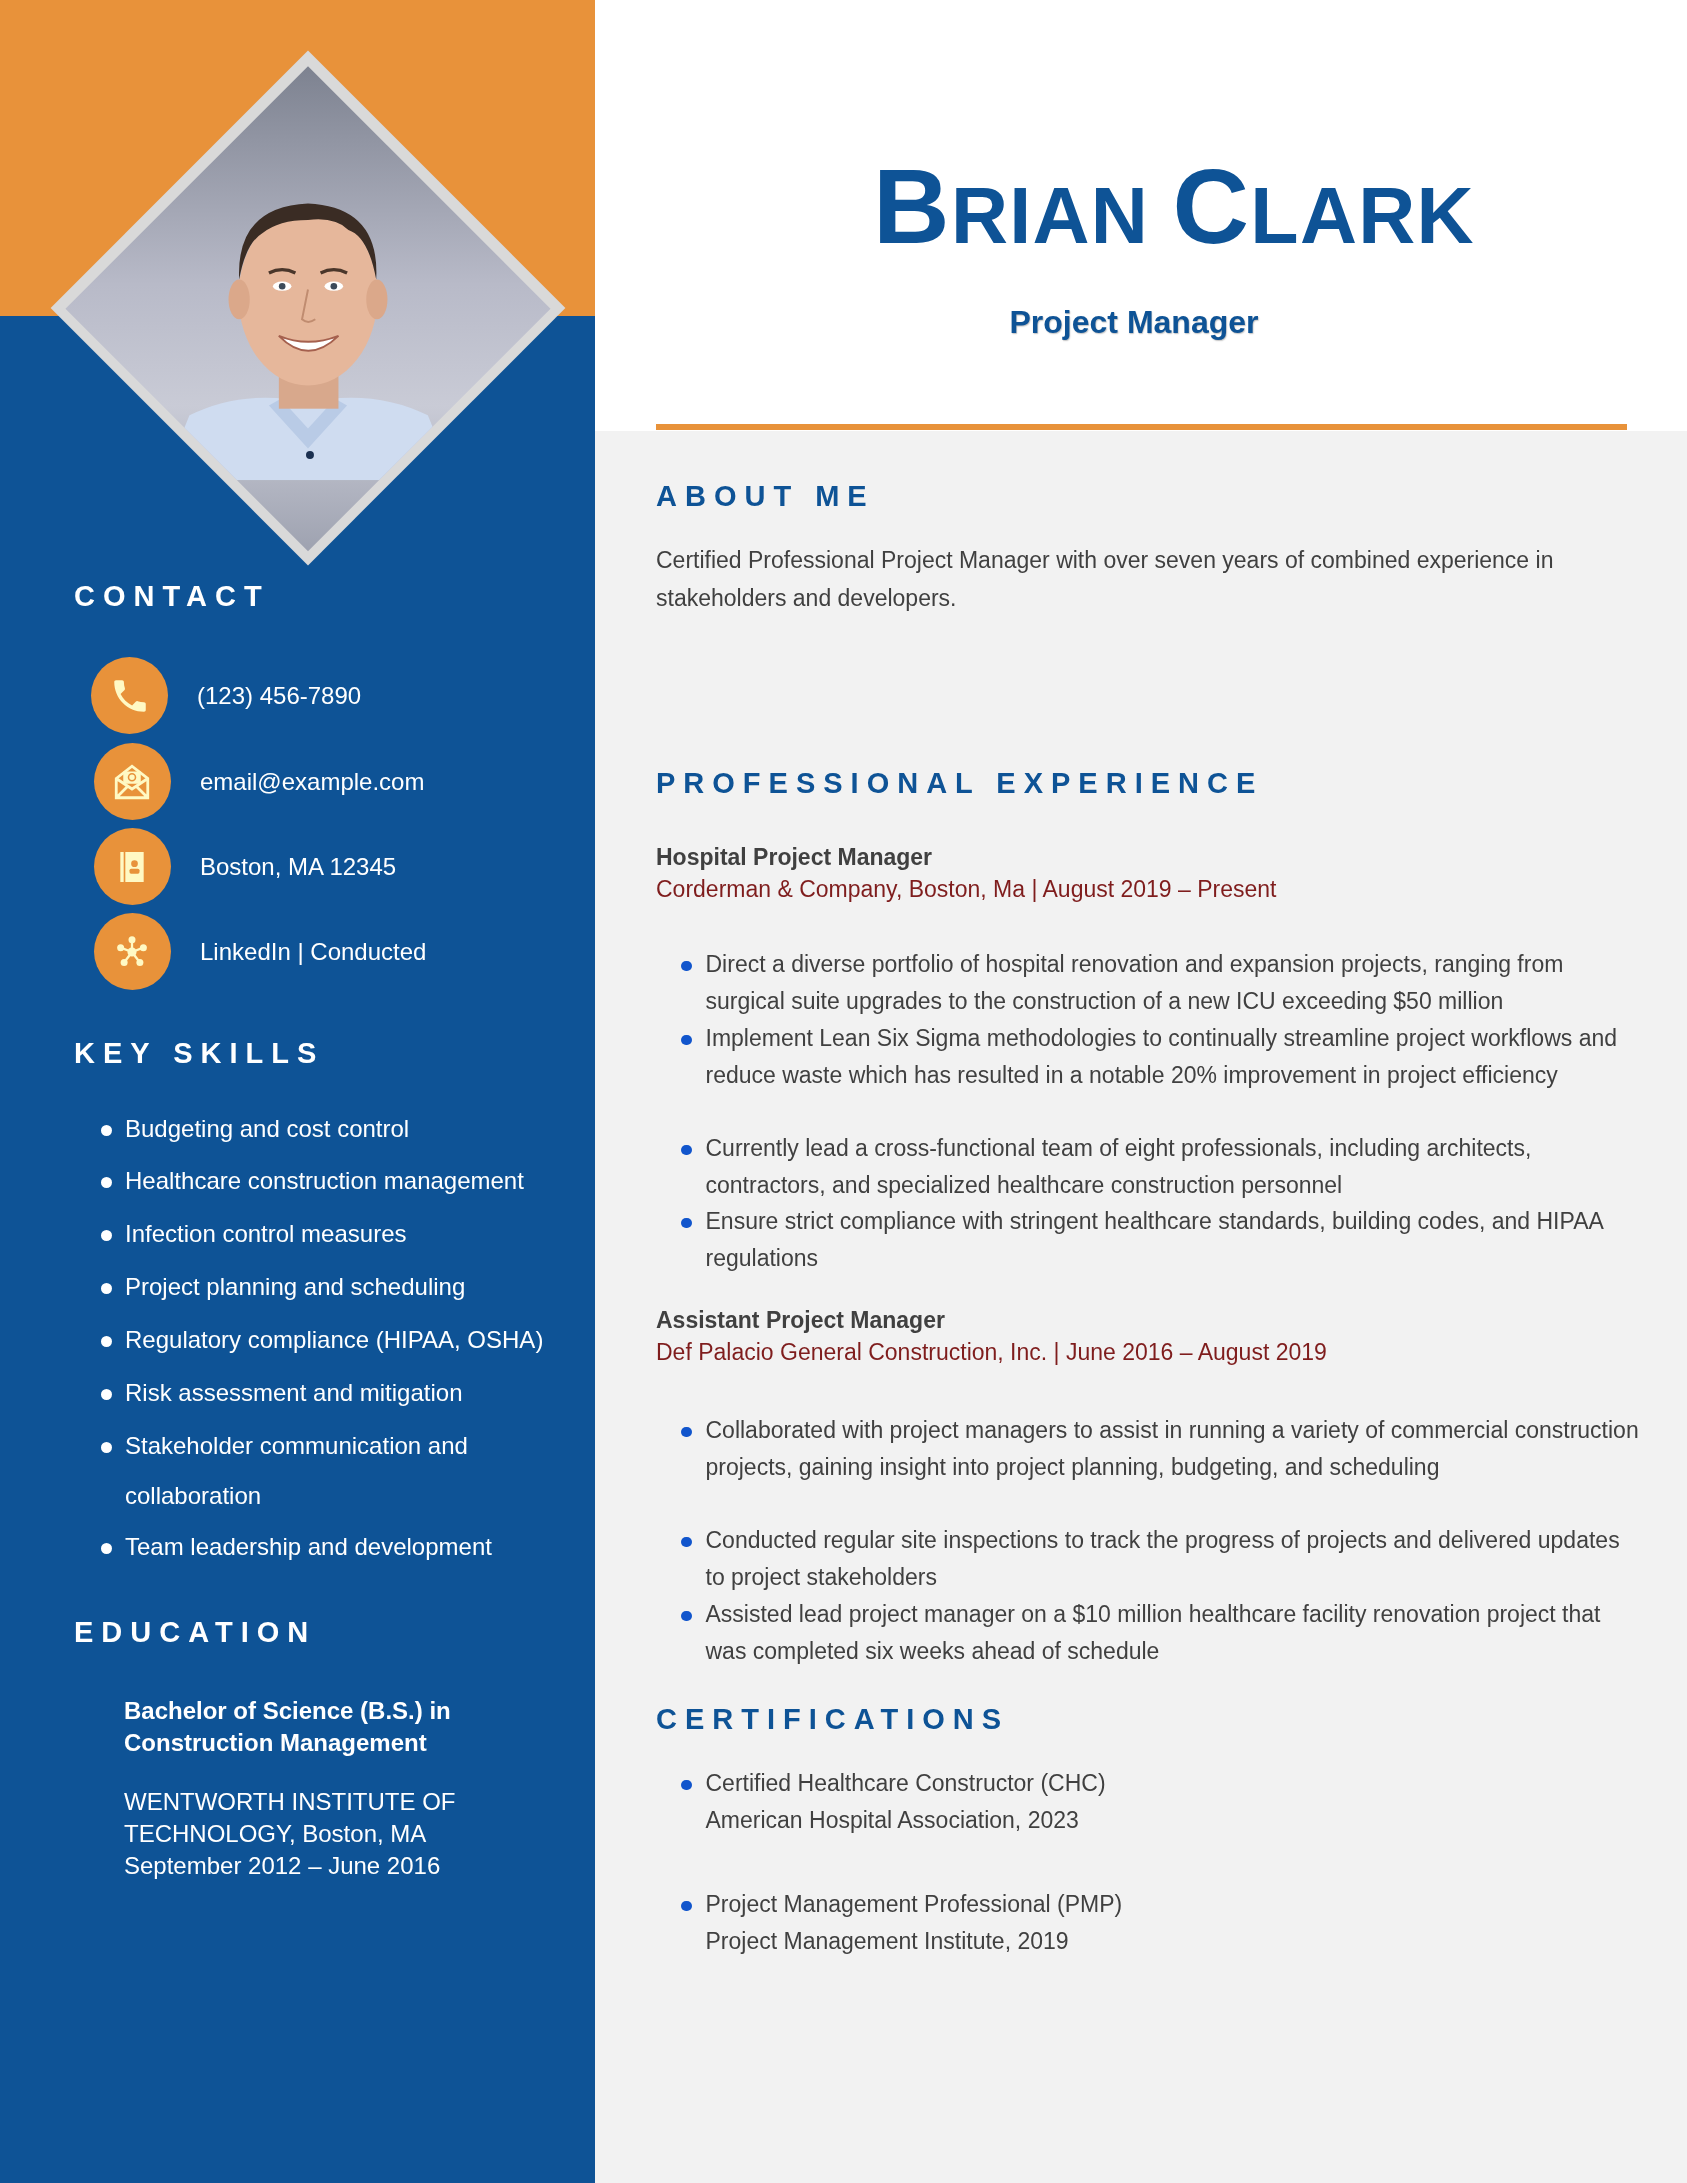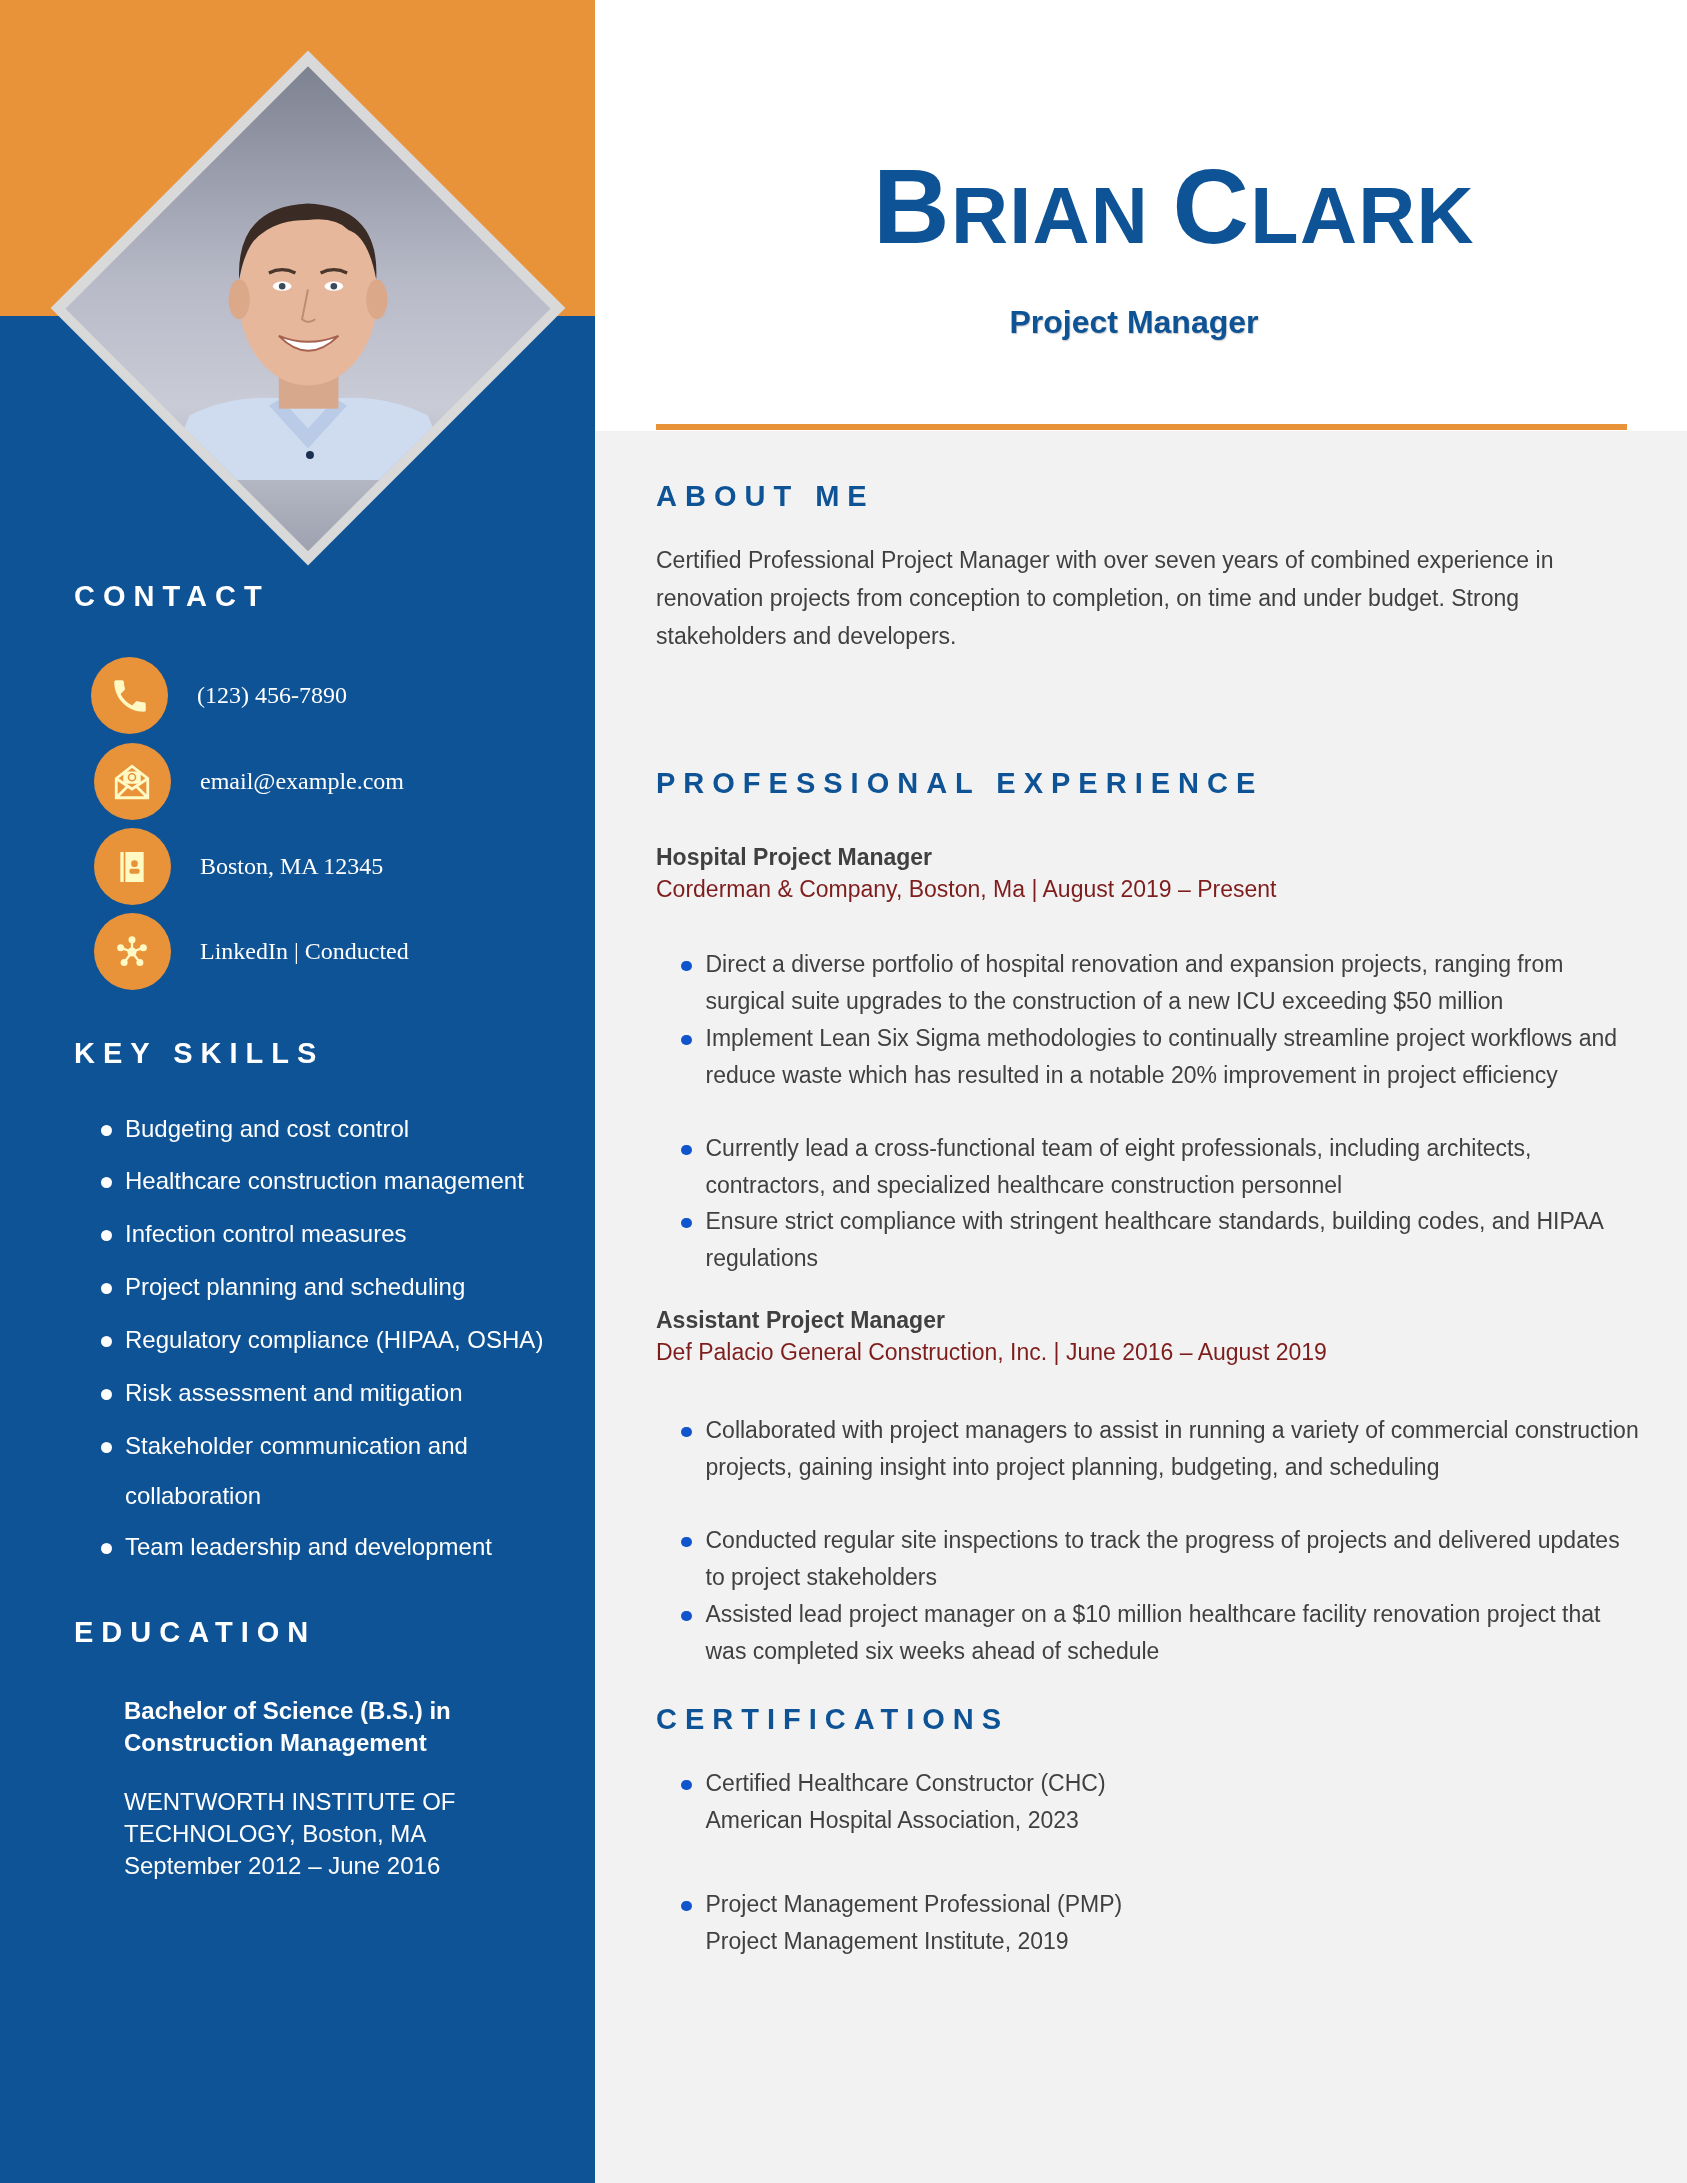--- a/index.html
+++ b/index.html
@@ -7,21 +7,21 @@
   .abs { position:absolute; }
   
   #sidebar { left:0; top:0; width:595px; height:2183px; background:#0E5396; }
   #sidebar-top { left:0; top:0; width:595px; height:316px; background:#E8923A; }
   #photo-frame { left:126px; top:126px; width:364px; height:364px; transform:rotate(45deg); background:#D9D9D9; }
   #photo-inner { left:10.6px; top:10.6px; width:343px; height:343px; background:linear-gradient(135deg,#7d8290 0%,#b8bac8 45%,#c9cbd6 70%,#9ea2b0 100%); overflow:hidden; }
   #photo-person { left:0; top:0; width:343px; height:343px; transform:rotate(-45deg); }
   .side-heading { color:#FFFFFF; font-weight:bold; font-size:29px; letter-spacing:8px; }
   .contact-row { left:91px; width:476px; height:77px; }
   .contact-icon { position:absolute; left:0; top:0; width:77px; height:77px; border-radius:50%; background:#E8923A; display:flex; align-items:center; justify-content:center; }
-  .contact-text { position:absolute; left:106px; top:0; line-height:77px; color:#FFFFFF; font-family:Liberation Serif, serif; font-size:24px; }
+  .contact-text { position:absolute; left:106px; top:0; line-height:77px; color:#FFFFFF; font-family:Liberation Sans, sans-serif; font-size:24px; }
   .skill { left:101px; width:476px; color:#FFFFFF; font-size:24px; line-height:50px; }
   .skill .dot { position:absolute; left:0; top:21px; width:11.2px; height:11.2px; border-radius:50%; background:#FFFFFF; }
   .skill .txt { position:absolute; left:24px; top:0; white-space:nowrap; }
   .edu { left:124px; width:450px; color:#FFFFFF; font-size:24px; line-height:32px; }
   
   #header { left:595px; top:0; width:1092px; height:431px; background:#FFFFFF; }
   #name { left:595px; top:157px; width:1158px; text-align:center; color:#0E5396; font-weight:bold; font-size:79px; line-height:99px; letter-spacing:1.3px; }
   #name .big { font-size:106px; }
   #role { left:595px; top:304px; width:1078px; text-align:center; color:#0E5396; font-weight:bold; font-size:32px; text-shadow:0.7px 1.3px 1.3px rgba(0,0,0,0.25); }
   #rule { left:656px; top:424px; width:971px; height:6px; background:#E8923A; }
@@ -177,21 +177,20 @@
 </div>
 
 <div id="header" class="abs"></div>
 <div id="name" class="abs"><span class="big">B</span><span>RIAN</span> <span class="big">C</span><span>LARK</span></div>
 <div id="role" class="abs">Project Manager</div>
 <div id="rule" class="abs"></div>
 
 <div class="abs main-heading" style="top:480px;">ABOUT ME</div>
 <div class="abs para" style="top:541px;">
   <div>Certified Professional Project Manager with over seven years of combined experience in</div>
-  <div>renovation projects from conception to completion, on time and under budget. Strong</div>
   <div>stakeholders and developers.</div>
 </div>
 
 <div class="abs main-heading" style="top:767px;">PROFESSIONAL EXPERIENCE</div>
 
 <div class="abs job-title" style="top:844px;">Hospital Project Manager</div>
 <div class="abs job-meta" style="top:876px;">Corderman &amp; Company, Boston, Ma | August 2019 – Present</div>
 <div class="abs bullet" style="top:946px;">
     <span class="bdot"></span>
     <span class="btxt">Direct a diverse portfolio of hospital renovation and expansion projects, ranging from surgical suite upgrades to the construction of a new ICU exceeding $50 million</span>

